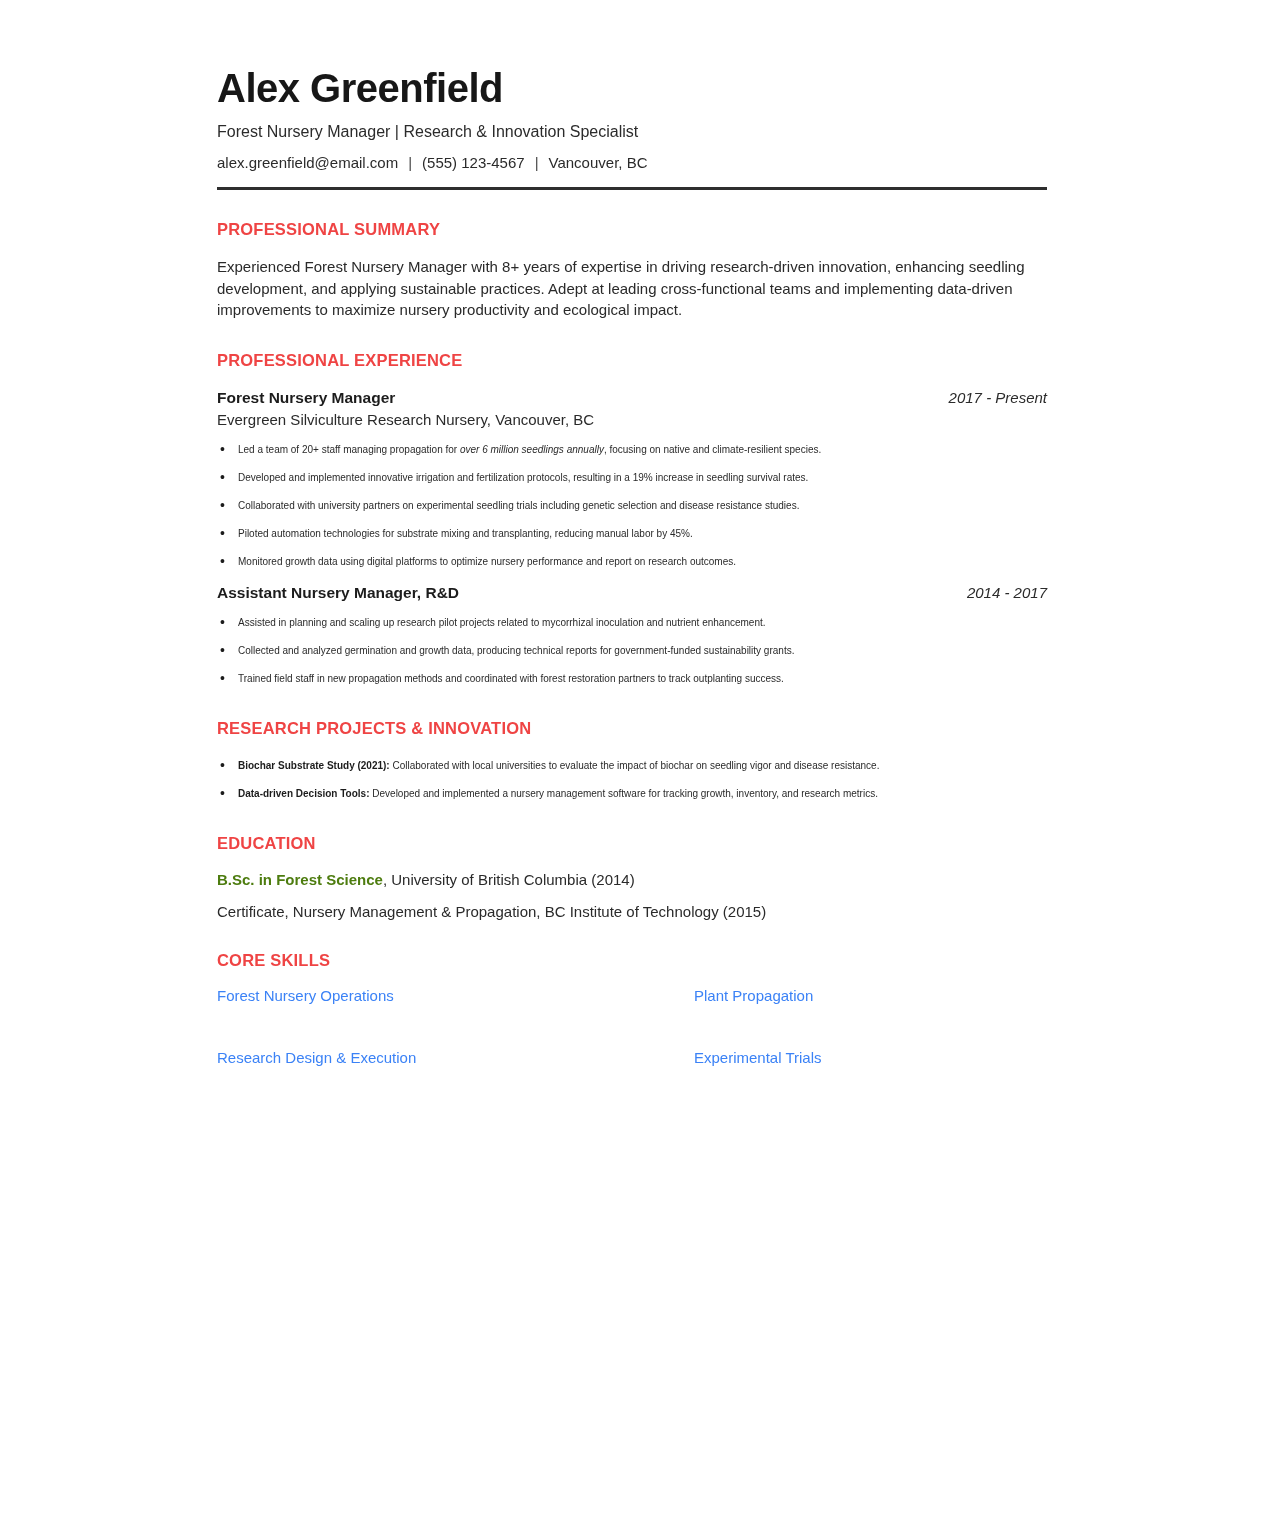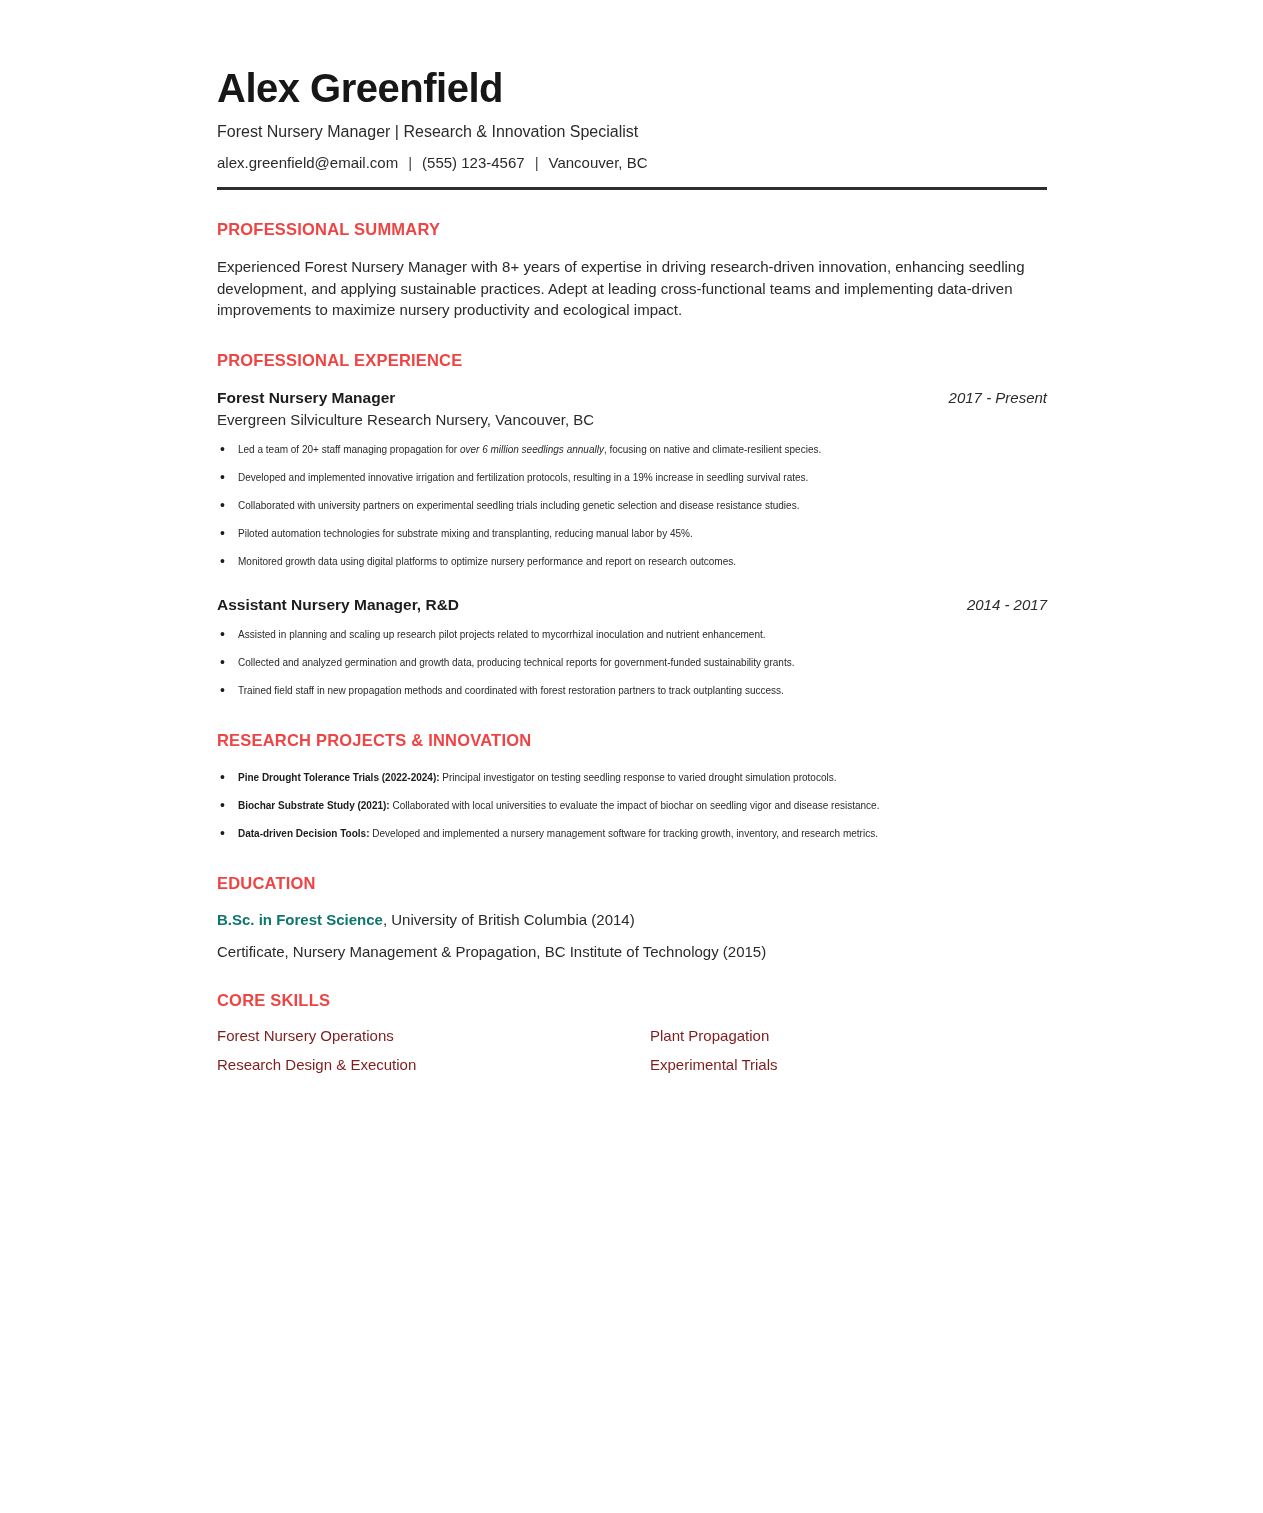--- a/index.html
+++ b/index.html
@@ -70,21 +70,21 @@
     color: #2a2a2a;
   }
 
   
   .job-header {
     display: flex;
     justify-content: space-between;
     align-items: baseline;
     margin-top: 19px;
   }
-  .job-header.mt-lg { margin-top: 24px; gap: 23px; }
+  .job-header.mt-lg { margin-top: 12px; gap: 23px; }
   .job-title {
     font-size: 15.5px;
     font-weight: 700;
     color: #1c1c1c;
   }
   .job-dates {
     font-size: 15px;
     font-style: italic;
     color: #2b2b2b;
   }
@@ -120,31 +120,32 @@
   .bullets li strong { color: #1c1c1c; }
 
   
   .edu-line {
     font-size: 15px;
     line-height: 19px;
     margin: 17px 0 0 0;
     color: #2a2a2a;
   }
   .edu-line.second { margin-top: 13px; }
-  .edu-line strong { color: #0f766e; }
+  .edu-line strong { color: #4d7c0f; }
 
   
   .skills-grid {
     display: grid;
     grid-template-columns: 433px 1fr;
     row-gap: 11px;
     margin-top: 17px;
     font-size: 15px;
     line-height: 18px;
-    color: #7f1d1d;
+    color: #3b82f6;
+    gap: 44px;
   }
 </style>
 </head>
 <body>
 
 <div class="clip">
   <div class="content">
 
     <header>
       <div class="name">Alex Greenfield</div>
@@ -187,21 +188,20 @@
           <li>Assisted in planning and scaling up research pilot projects related to mycorrhizal inoculation and nutrient enhancement.</li>
           <li>Collected and analyzed germination and growth data, producing technical reports for government-funded sustainability grants.</li>
           <li>Trained field staff in new propagation methods and coordinated with forest restoration partners to track outplanting success.</li>
         </ul>
       </div>
     </section>
 
     <section>
       <h2 class="h2">RESEARCH PROJECTS &amp; INNOVATION</h2>
       <ul class="bullets research">
-        <li><strong>Pine Drought Tolerance Trials (2022-2024):</strong><span> Principal investigator on testing seedling response to varied drought simulation protocols.</span></li>
         <li><strong>Biochar Substrate Study (2021):</strong><span> Collaborated with local universities to evaluate the impact of biochar on seedling vigor and disease resistance.</span></li>
         <li><strong>Data-driven Decision Tools:</strong><span> Developed and implemented a nursery management software for tracking growth, inventory, and research metrics.</span></li>
       </ul>
     </section>
 
     <section>
       <h2 class="h2">EDUCATION</h2>
       <p class="edu-line"><strong>B.Sc. in Forest Science</strong><span>, University of British Columbia (2014)</span></p>
       <p class="edu-line second"><span>Certificate, Nursery Management &amp; Propagation, BC Institute of Technology (2015)</span></p>
     </section>

